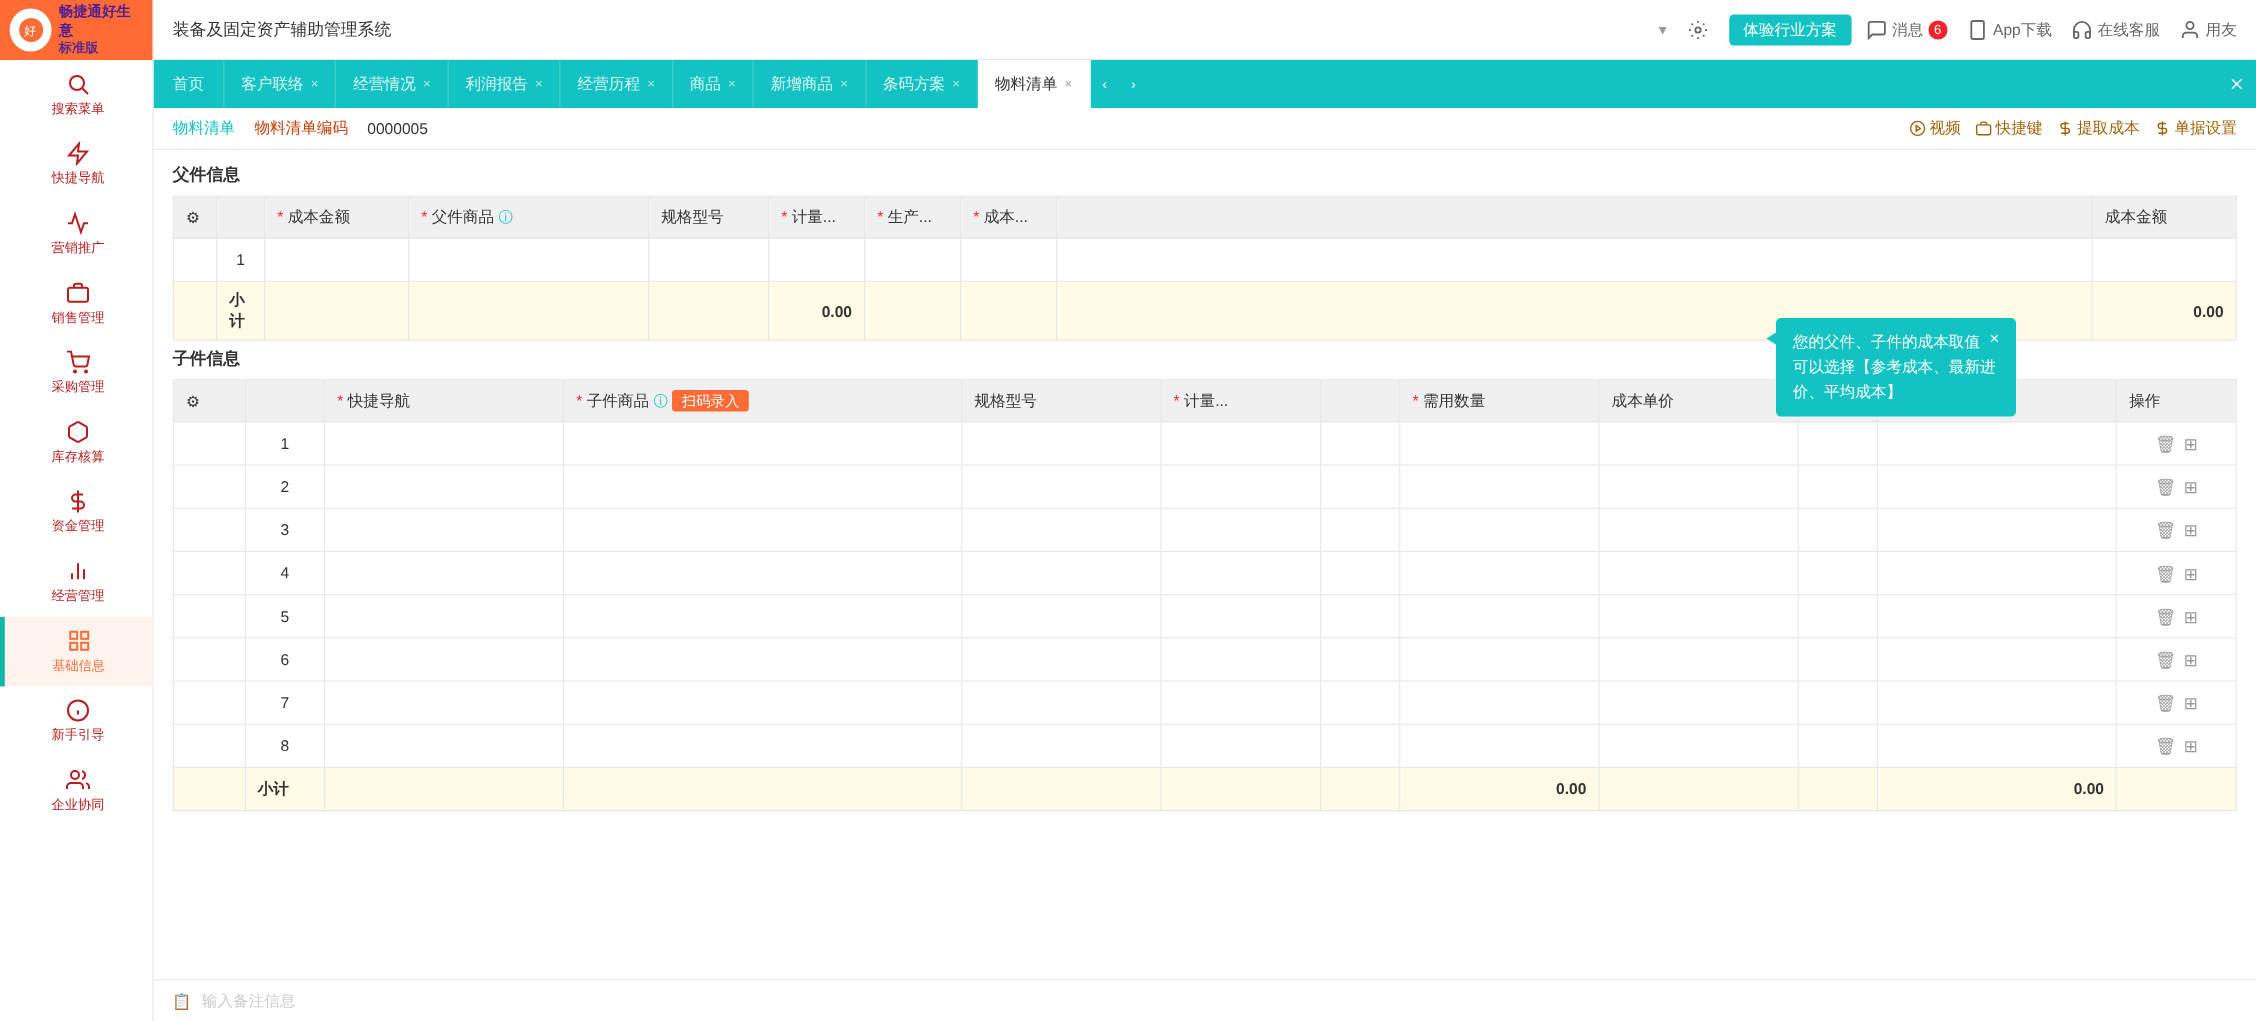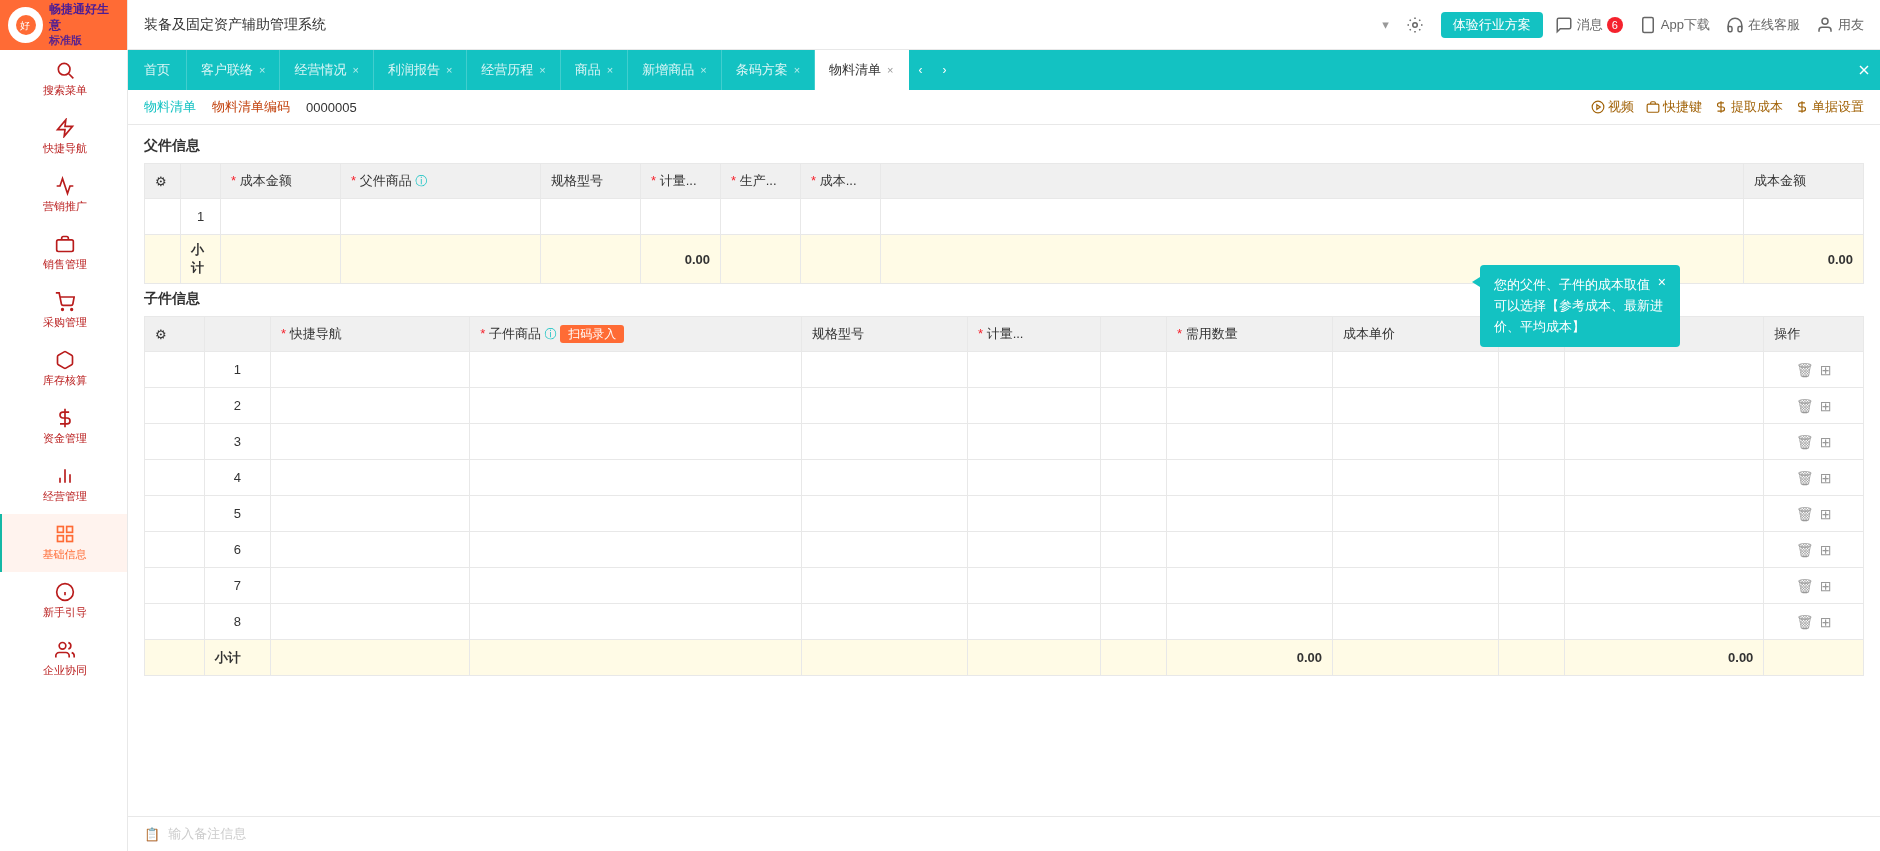--- a/index.html
+++ b/index.html
@@ -5,21 +5,21 @@
     * { margin: 0; padding: 0; box-sizing: border-box; }
     body { font-family: 'Microsoft YaHei', Arial, sans-serif; font-size: 13px; background: #f5f5f5; display: flex; height: 851px; overflow: hidden; }
 
     
     .sidebar { width: 128px; background: #fff; height: 100%; display: flex; flex-direction: column; border-right: 1px solid #e8e8e8; flex-shrink: 0; }
     .sidebar-logo { background: #ff6b35; padding: 10px 8px; display: flex; align-items: center; gap: 6px; height: 50px; }
     .sidebar-logo-icon { width: 36px; height: 36px; background: #fff; border-radius: 50%; display: flex; align-items: center; justify-content: center; }
     .sidebar-logo-icon svg { width: 24px; height: 24px; }
     .sidebar-logo-text { color: #4c1d95; font-size: 12px; font-weight: bold; line-height: 1.3; }
     .sidebar-item { display: flex; flex-direction: column; align-items: center; padding: 10px 4px; cursor: pointer; color: #b91c1c; font-size: 12px; gap: 3px; border-left: 3px solid transparent; }
-    .sidebar-item.active { background: #fff3ee; color: #ff6b35; border-left: 2px solid #14b8a6; }
+    .sidebar-item.active { background: #fff3ee; color: #ff6b35; border-left: 4px solid #14b8a6; }
     .sidebar-item svg { width: 20px; height: 20px; }
     .sidebar-label { font-size: 11px; }
 
     
     .main { flex: 1; display: flex; flex-direction: column; overflow: hidden; }
 
     
     .top-header { height: 50px; background: #fff; display: flex; align-items: center; padding: 0 16px; border-bottom: 1px solid #e8e8e8; gap: 12px; }
     .system-title { font-size: 14px; color: #333; flex: 1; }
     .header-actions { display: flex; align-items: center; gap: 16px; }

